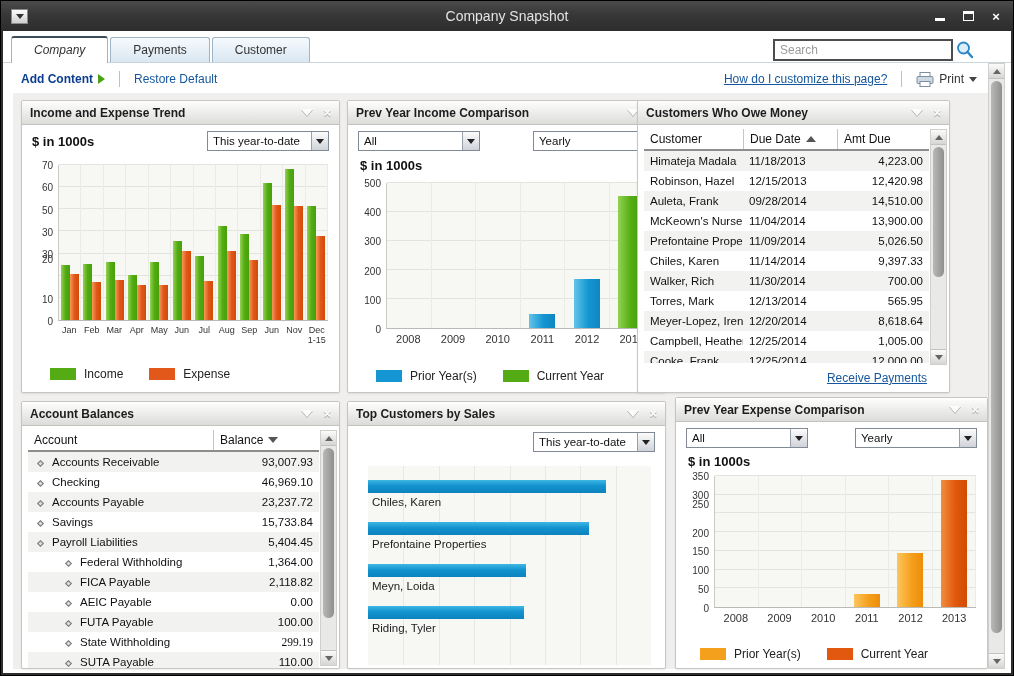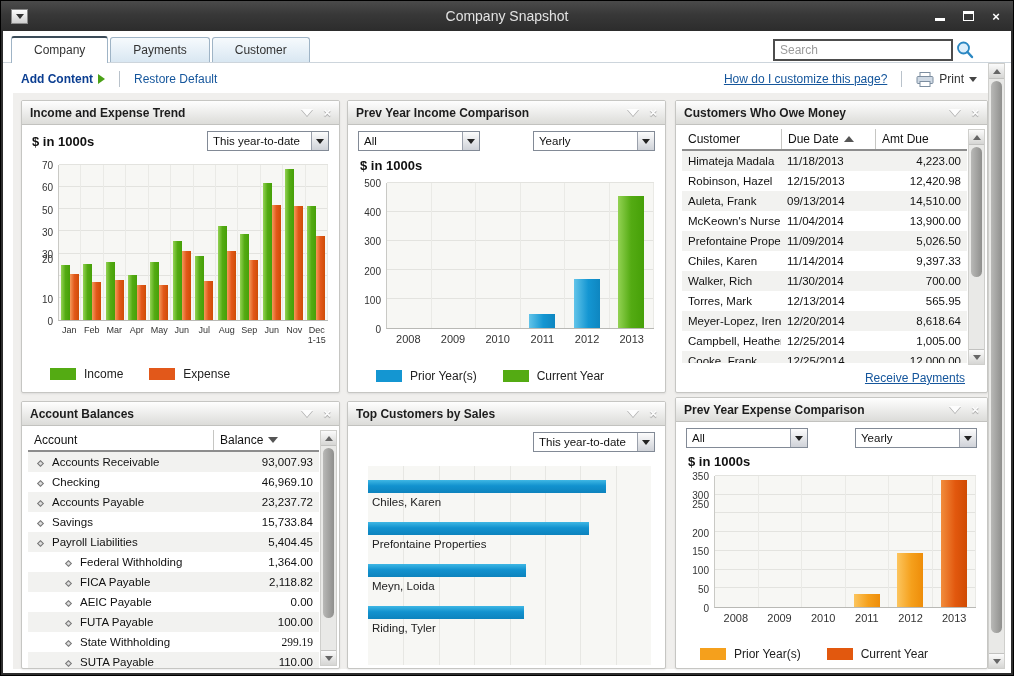--- a/index.html
+++ b/index.html
@@ -22,21 +22,21 @@
 
   
   .content { position:absolute; left:2px; top:30px; right:2px; bottom:2px; background:#fff; }
 
   
   .tabstrip { position:absolute; left:0; top:6px; right:0; height:26px; border-bottom:1px solid #cdd5dc; }
   .tab { position:relative; float:left; height:25px; margin-left:2px; padding:0 22px; line-height:24px; font-size:12px;
     color:#333; background:linear-gradient(#f6fafd,#d9e7f2); border:1px solid #9fb4c6; border-bottom:none;
     border-radius:3px 3px 0 0; cursor:pointer; }
   .tab:first-child { margin-left:8px; }
-  .tab.active { background:#fff; border-top:2px solid #3c4c59; height:27px; margin-top:-1px; z-index:2; line-height:25px; }
+  .tab.active { background:#fff; border-top:2px solid #3c4c59; height:27px; margin-top:-1px; z-index:2; line-height:25px;font-style:italic; }
   .searchwrap { position:absolute; right:34px; top:1px; display:flex; align-items:center; }
   .searchbox { width:180px; height:22px; border:2px solid #4d4d4d; font-size:12px; padding:0 5px; color:#333; }
   .searchbox::placeholder { color:#9a9a9a; }
   .searchbtn { width:24px; height:24px; border:none; background:transparent; display:flex; align-items:center; justify-content:center; cursor:pointer; }
 
   
   .toolbar { position:absolute; left:0; top:34px; right:0; height:28px; display:flex; align-items:center; font-size:12px; }
   .addcontent { margin-left:18px; font-weight:bold; color:#0b3e91; display:flex; align-items:center; gap:5px; cursor:pointer; }
   .green-arrow { width:0; height:0; border-top:5px solid transparent; border-bottom:5px solid transparent; border-left:7px solid #4aa117; }
   .tb-sep { width:1px; height:16px; background:#b9c2cb; margin:0 14px; }
@@ -408,21 +408,21 @@
                 <span>Prior Year(s)</span>
               </div>
               <div class="item">
                 <div class="lgsw" style="background-position: initial; background-size: initial; background-repeat: initial; background-attachment: initial; background-origin: initial; background-clip: initial; background-color: rgb(84, 171, 19);"></div>
                 <span>Current Year</span>
               </div>
             </div>
         </div>
       </div>
 
-      <div class="panel" style="left:662px;top:7px;width:313px;height:293px;">
+      <div class="panel" style="left:624px;top:7px;width:313px;height:293px;">
         <div class="phead">
           <span class="ptitle">Customers Who Owe Money</span>
           <div class="picons">
             <div class="chev-down"></div>
             <span class="pclose">×</span>
           </div>
         </div>
         <div class="pbody" style="height:268px;">
           <div class="tbl">
             <div class="thead">
@@ -443,21 +443,21 @@
                   <div class="c" style="width: 94px;">11/18/2013</div>
                   <div class="c num" style="width: 92px;">4,223.00</div>
                 </div>
                 <div class="trow">
                   <div class="c" style="flex: 1 1 0%;">Robinson, Hazel</div>
                   <div class="c" style="width: 94px;">12/15/2013</div>
                   <div class="c num" style="width: 92px;">12,420.98</div>
                 </div>
                 <div class="trow stripe">
                   <div class="c" style="flex: 1 1 0%;">Auleta, Frank</div>
-                  <div class="c" style="width: 94px;">09/13/2014</div>
+                  <div class="c" style="width: 94px;">09/28/2014</div>
                   <div class="c num" style="width: 92px;">14,510.00</div>
                 </div>
                 <div class="trow">
                   <div class="c" style="flex: 1 1 0%;">McKeown's Nursery and G...</div>
                   <div class="c" style="width: 94px;">11/04/2014</div>
                   <div class="c num" style="width: 92px;">13,900.00</div>
                 </div>
                 <div class="trow stripe">
                   <div class="c" style="flex: 1 1 0%;">Prefontaine Properties</div>
                   <div class="c" style="width: 94px;">11/09/2014</div>

